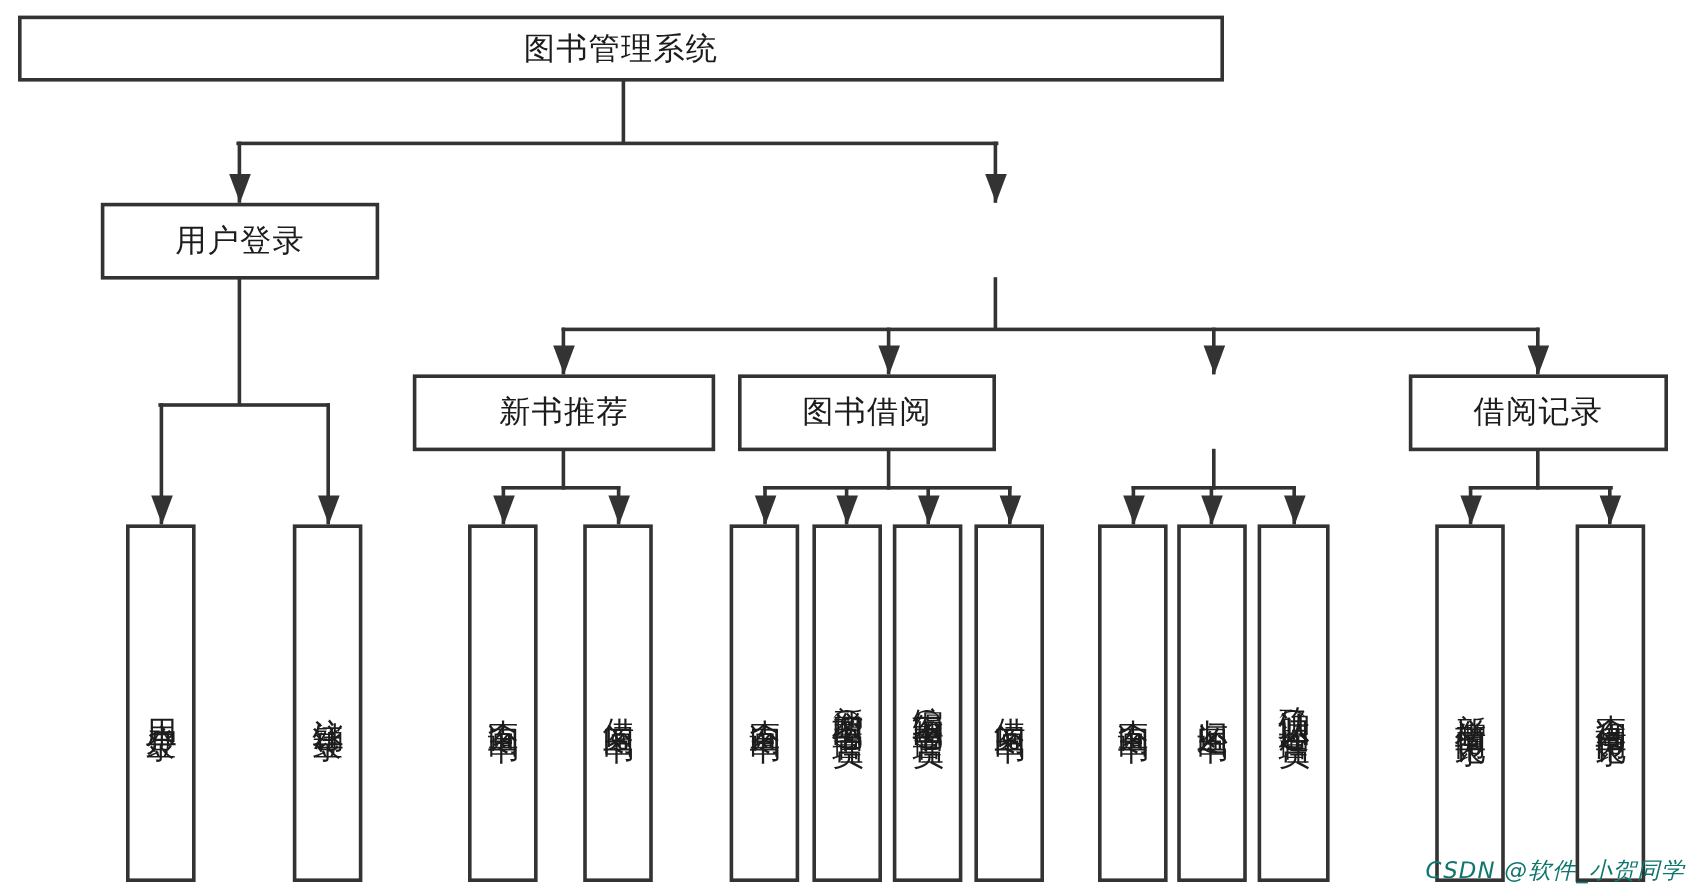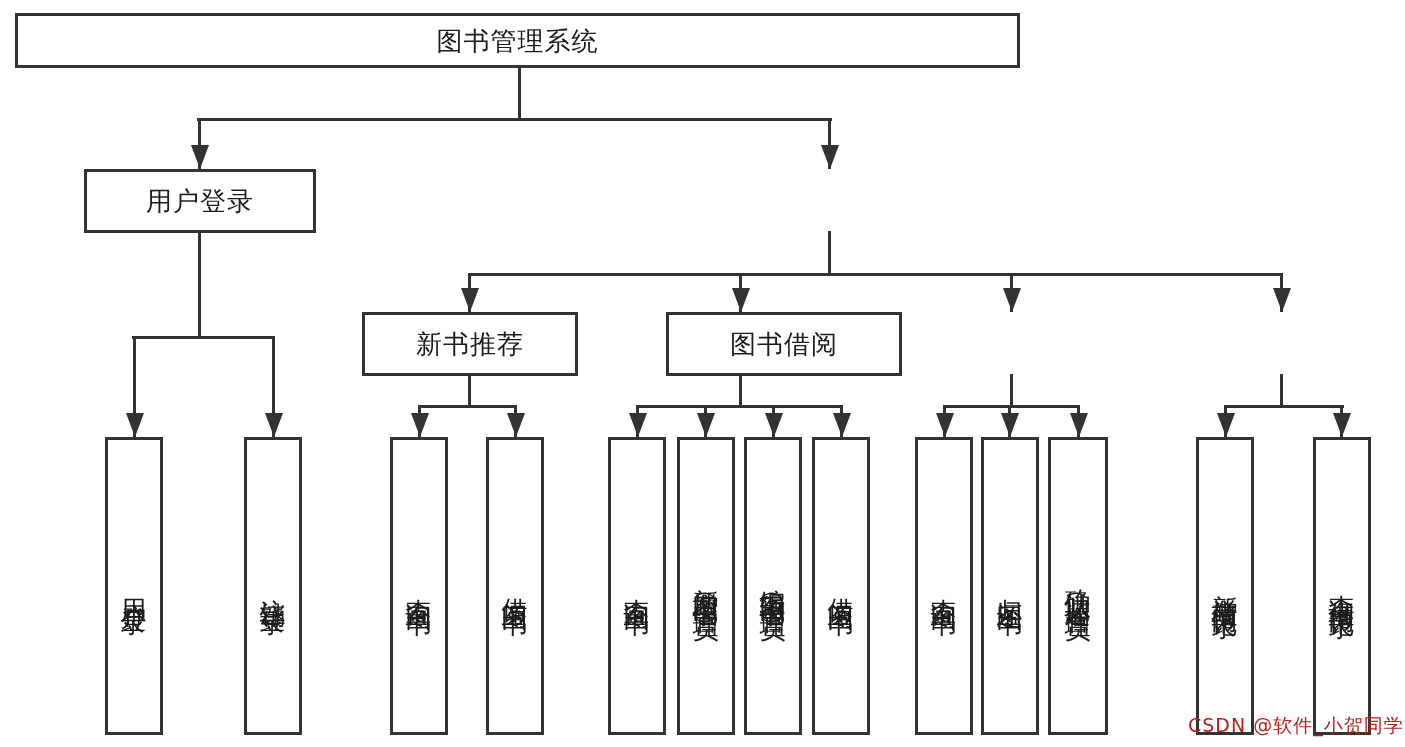--- a/index.html
+++ b/index.html
@@ -19,41 +19,44 @@
   .vline,.hline{position:absolute;background:#333333;}
   .vline{width:3px;}
   .hline{height:3px;}
   .arrow{position:absolute;width:3px;background:#333333;}
   .arrow::after{
     content:"";position:absolute;bottom:0;left:50%;transform:translateX(-50%);
     width:0;height:0;border-style:solid;border-color:transparent;
     border-width:24px 9px 0 9px;border-top-color:#333333;
   }
   .watermark{
-    position:absolute;font-size:19px;letter-spacing:1px;color:#b91c1c;white-space:nowrap;z-index:5;
+    position:absolute;font-size:19px;letter-spacing:1px;color:#0f766e;white-space:nowrap;z-index:5;font-style:italic;
   }
 </style>
 </head>
 <body>
 
 <div class="canvas">
 
   <div class="box" style="left:15px;top:13px;width:1005px;height:55px">
     <span class="lbl">图书管理系统</span>
   </div>
 
   <div class="box" style="left:84px;top:169px;width:232px;height:64px">
     <span class="lbl">用户登录</span>
   </div>
 
-  <div class="box" style="left:362px;top:312px;width:216px;height:64px">
+  <div class="box" style="left:344px;top:312px;width:252px;height:64px">
     <span class="lbl">新书推荐</span>
   </div>
-  <div class="box" style="left:666px;top:312px;width:236px;height:64px">
+  <div class="box" style="left:615px;top:312px;width:215px;height:64px">
     <span class="lbl">图书借阅</span>
+  </div>
+  <div class="box" style="left:1174px;top:312px;width:216px;height:64px">
+    <span class="lbl">借阅记录</span>
   </div>
 
   <div class="box leaf" style="left:105px;top:437px;width:58px;height:298px">
     <span class="lbl">用户登录</span>
   </div>
   <div class="box leaf" style="left:244px;top:437px;width:58px;height:298px">
     <span class="lbl">注销登录</span>
   </div>
 
   <div class="box leaf" style="left:390px;top:437px;width:58px;height:298px">

